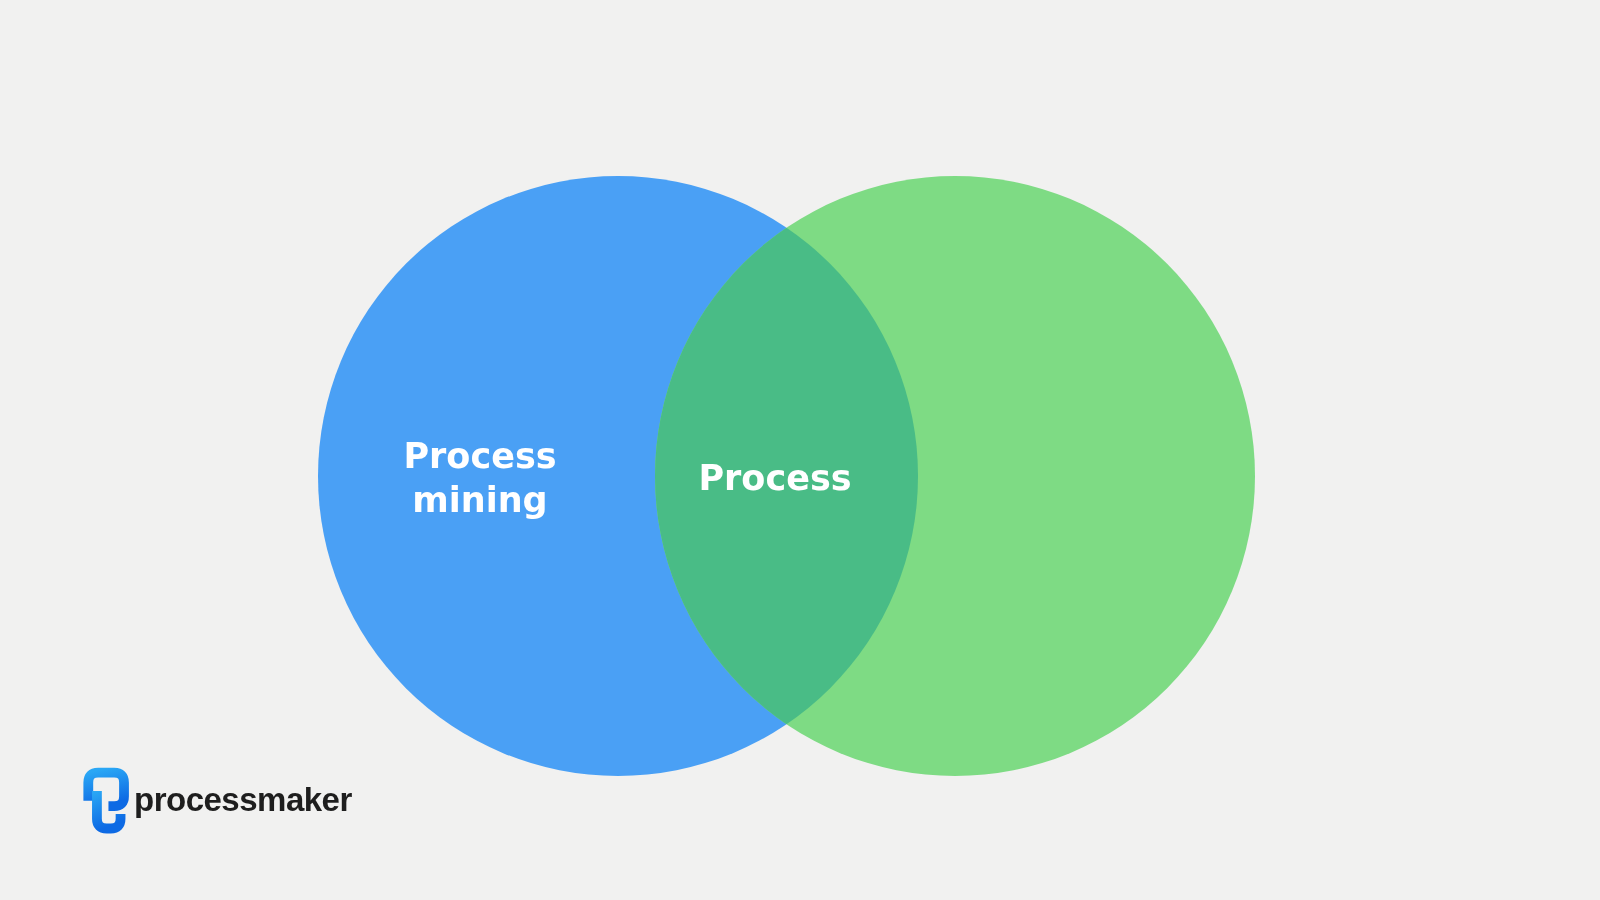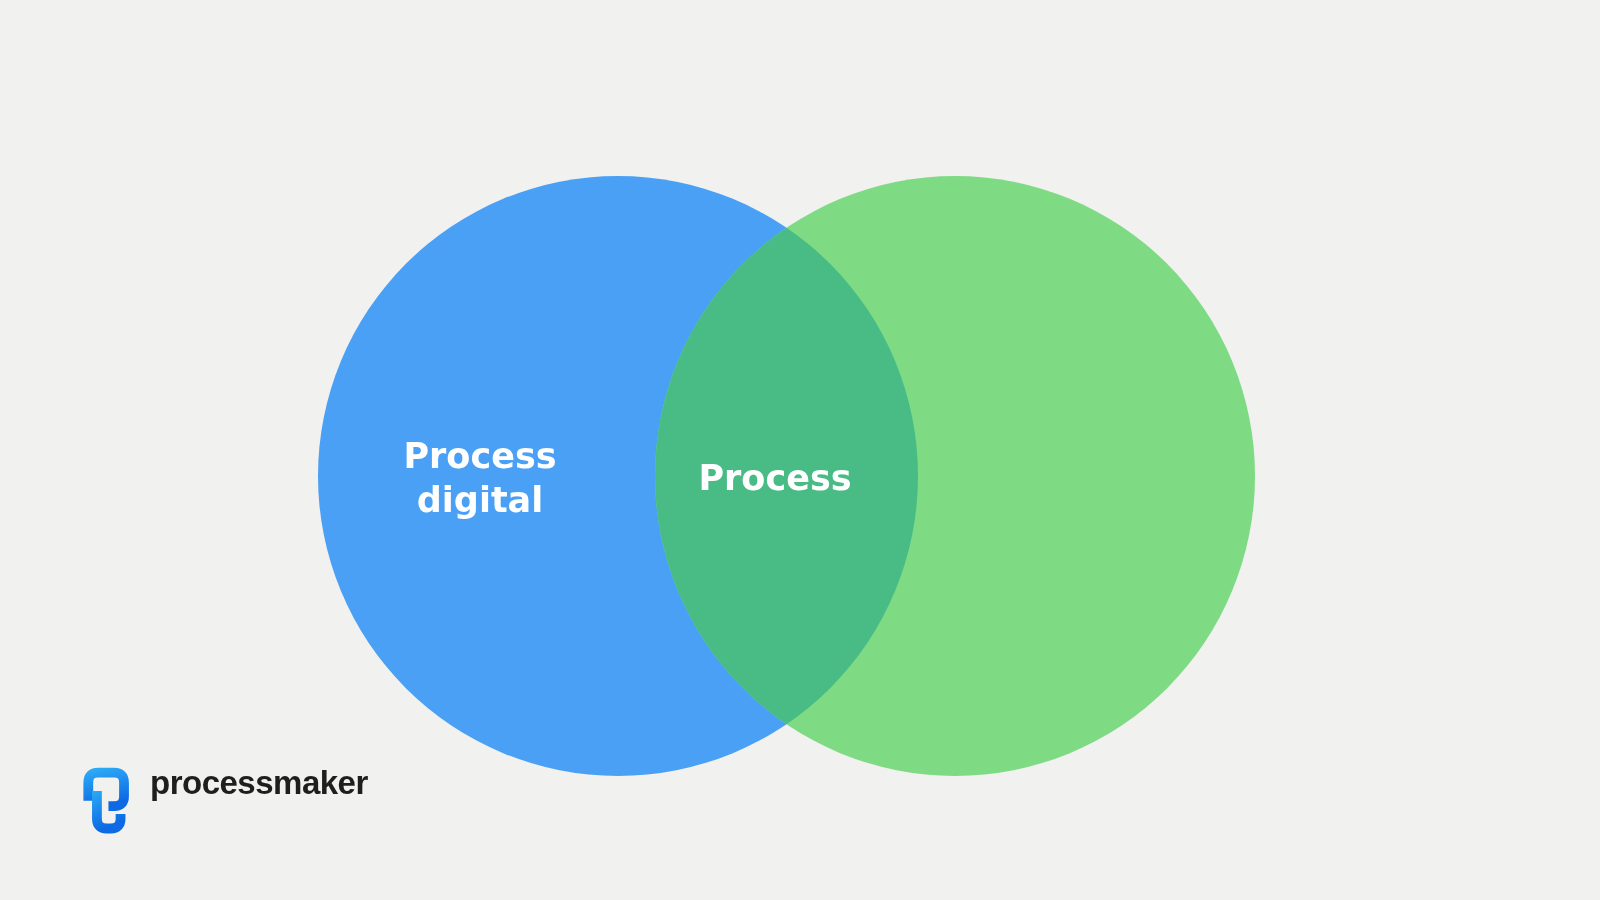--- a/index.html
+++ b/index.html
@@ -30,21 +30,21 @@
     font-size: 35px;
     line-height: 44px;
     text-align: center;
     white-space: nowrap;
   }
   .brand {
     position: absolute;
     left: 76px;
     top: 764px;
     display: flex;
-    gap: 16px;
+    align-items: center;
   }
   .brand-wordmark {
     font-family: "Liberation Sans", sans-serif;
     font-size: 33px;
     font-weight: 600;
     letter-spacing: -0.5px;
     color: #1e1e1e;
   }
 </style>
 </head>
@@ -58,21 +58,21 @@
         <circle cx="618" cy="476" r="300"></circle>
       </clipPath>
     </defs>
     <circle cx="618" cy="476" r="300" fill="#4aa0f5"></circle>
     <circle cx="955" cy="476" r="300" fill="#7edb84"></circle>
     <circle cx="955" cy="476" r="300" clip-path="url(#clip-left-circle)" fill="#49bc86"></circle>
   </svg>
 
   <div class="circle-label" style="left: 480px; top: 478px;">
     <div>Process</div>
-    <div>digital</div>
+    <div>mining</div>
   </div>
 
   <div class="circle-label" style="left: 775px; top: 478px;">
     <div>Process</div>
   </div>
 
 
   <div class="brand">
     <svg width="58" height="72" viewBox="0 0 100 125">
       <defs>

